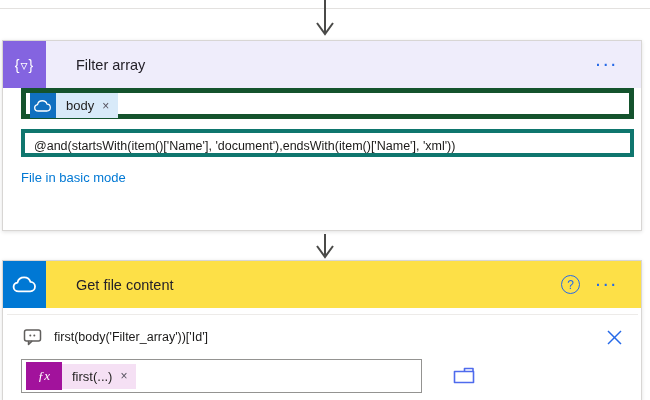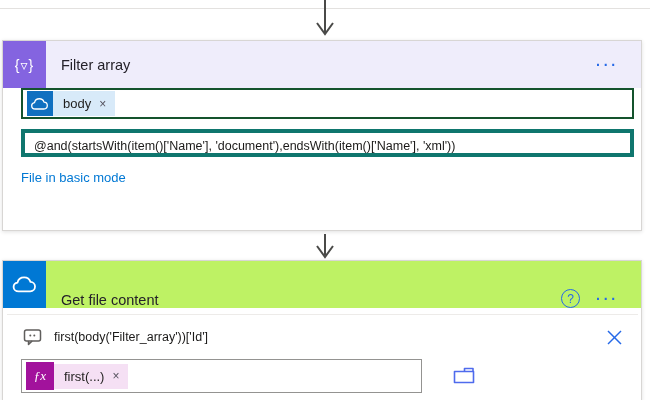--- a/index.html
+++ b/index.html
@@ -23,60 +23,60 @@
     position: absolute; left: 2px; width: 640px;
     background: #fff;
     border: 1px solid #d8d6d4;
     box-shadow: 0 1px 4px rgba(0,0,0,.12);
   }
   .card-filter { top: 40px; height: 191px; }
   .card-getfile { top: 260px; height: 141px; }
 
   .card-header { display: flex; align-items: center; height: 47px; }
   .card-filter .card-header { background: #efedfb; }
-  .card-getfile .card-header { background: #bef264; align-items: flex-end; }
+  .card-getfile .card-header { background: #fde047; }
 
   .icon-tile {
     width: 43px; height: 47px; flex: none;
     display: flex; align-items: center; justify-content: center;
   }
   .tile-purple { background: #8464e0; }
   .tile-blue { background: #0078d4; }
   .braces-glyph { color: #fff; font-size: 14px; letter-spacing: 1px; }
 
-  .card-title { margin-left: 15px; font-size: 14.5px; color: #242129; }
+  .card-title { margin-left: 30px; font-size: 14.5px; color: #242129; }
 
   .header-right { margin-left: auto; display: flex; align-items: center; margin-right: 22px; gap: 16px; }
   .menu-dots {
     color: #2569e8; font-size: 14px; font-weight: bold; letter-spacing: 3px;
     line-height: 10px; cursor: pointer; border: none; background: transparent;
     font-family: "Liberation Sans", sans-serif;
   }
   .help-circle {
     width: 19px; height: 19px; border: 1.6px solid #2569e8; border-radius: 50%;
     color: #2569e8; font-size: 12px; display: flex; align-items: center; justify-content: center;
     background: transparent; cursor: pointer;
   }
 
   .field-label { margin: 11px 0 3px 18px; font-size: 12.5px; color: #4f4d4b; }
   .req { color: #d13438; margin-right: 3px; }
 
   .input-box {
     margin-left: 18px; width: 613px; height: 31px;
-    border: 2px solid #14532d; background: #fff;
-    display: flex; align-items: center; padding: 0 4px;
+    border: 5px solid #14532d; background: #fff;
+    display: flex; padding: 0 4px;
   }
   .token { display: flex; align-items: center; height: 25px; cursor: pointer; }
   .token-blue  { background: #d8eaf9; }
   .token-pink  { background: #f5e0f4; }
   .token-icon {
     height: 25px; display: flex; align-items: center; justify-content: center; flex: none;
   }
   .token-icon-blue { width: 26px; background: #1070c0; }
-  .token-icon-fx { width: 28px; height: 28px; background: #a2129c; color: #fff; font-size: 13px; }
+  .token-icon-fx { width: 36px; height: 28px; background: #a2129c; color: #fff; font-size: 13px; }
   .fx-glyph { font-style: italic; font-family: "Liberation Serif", serif; }
   .token-text { padding: 0 5px 0 10px; font-size: 13px; color: #201f1e; white-space: nowrap; }
   .token-x { padding: 0 9px 0 3px; font-size: 12px; color: #55525e; }
 
   .expr-box {
     margin: 10px 0 0 18px; width: 613px; height: 28px; line-height: 26px;
     border: 4px solid #0f766e; padding-left: 9px;
     font-size: 12.5px; color: #1b1a19; white-space: nowrap; overflow: hidden;
   }
   .basic-link {

